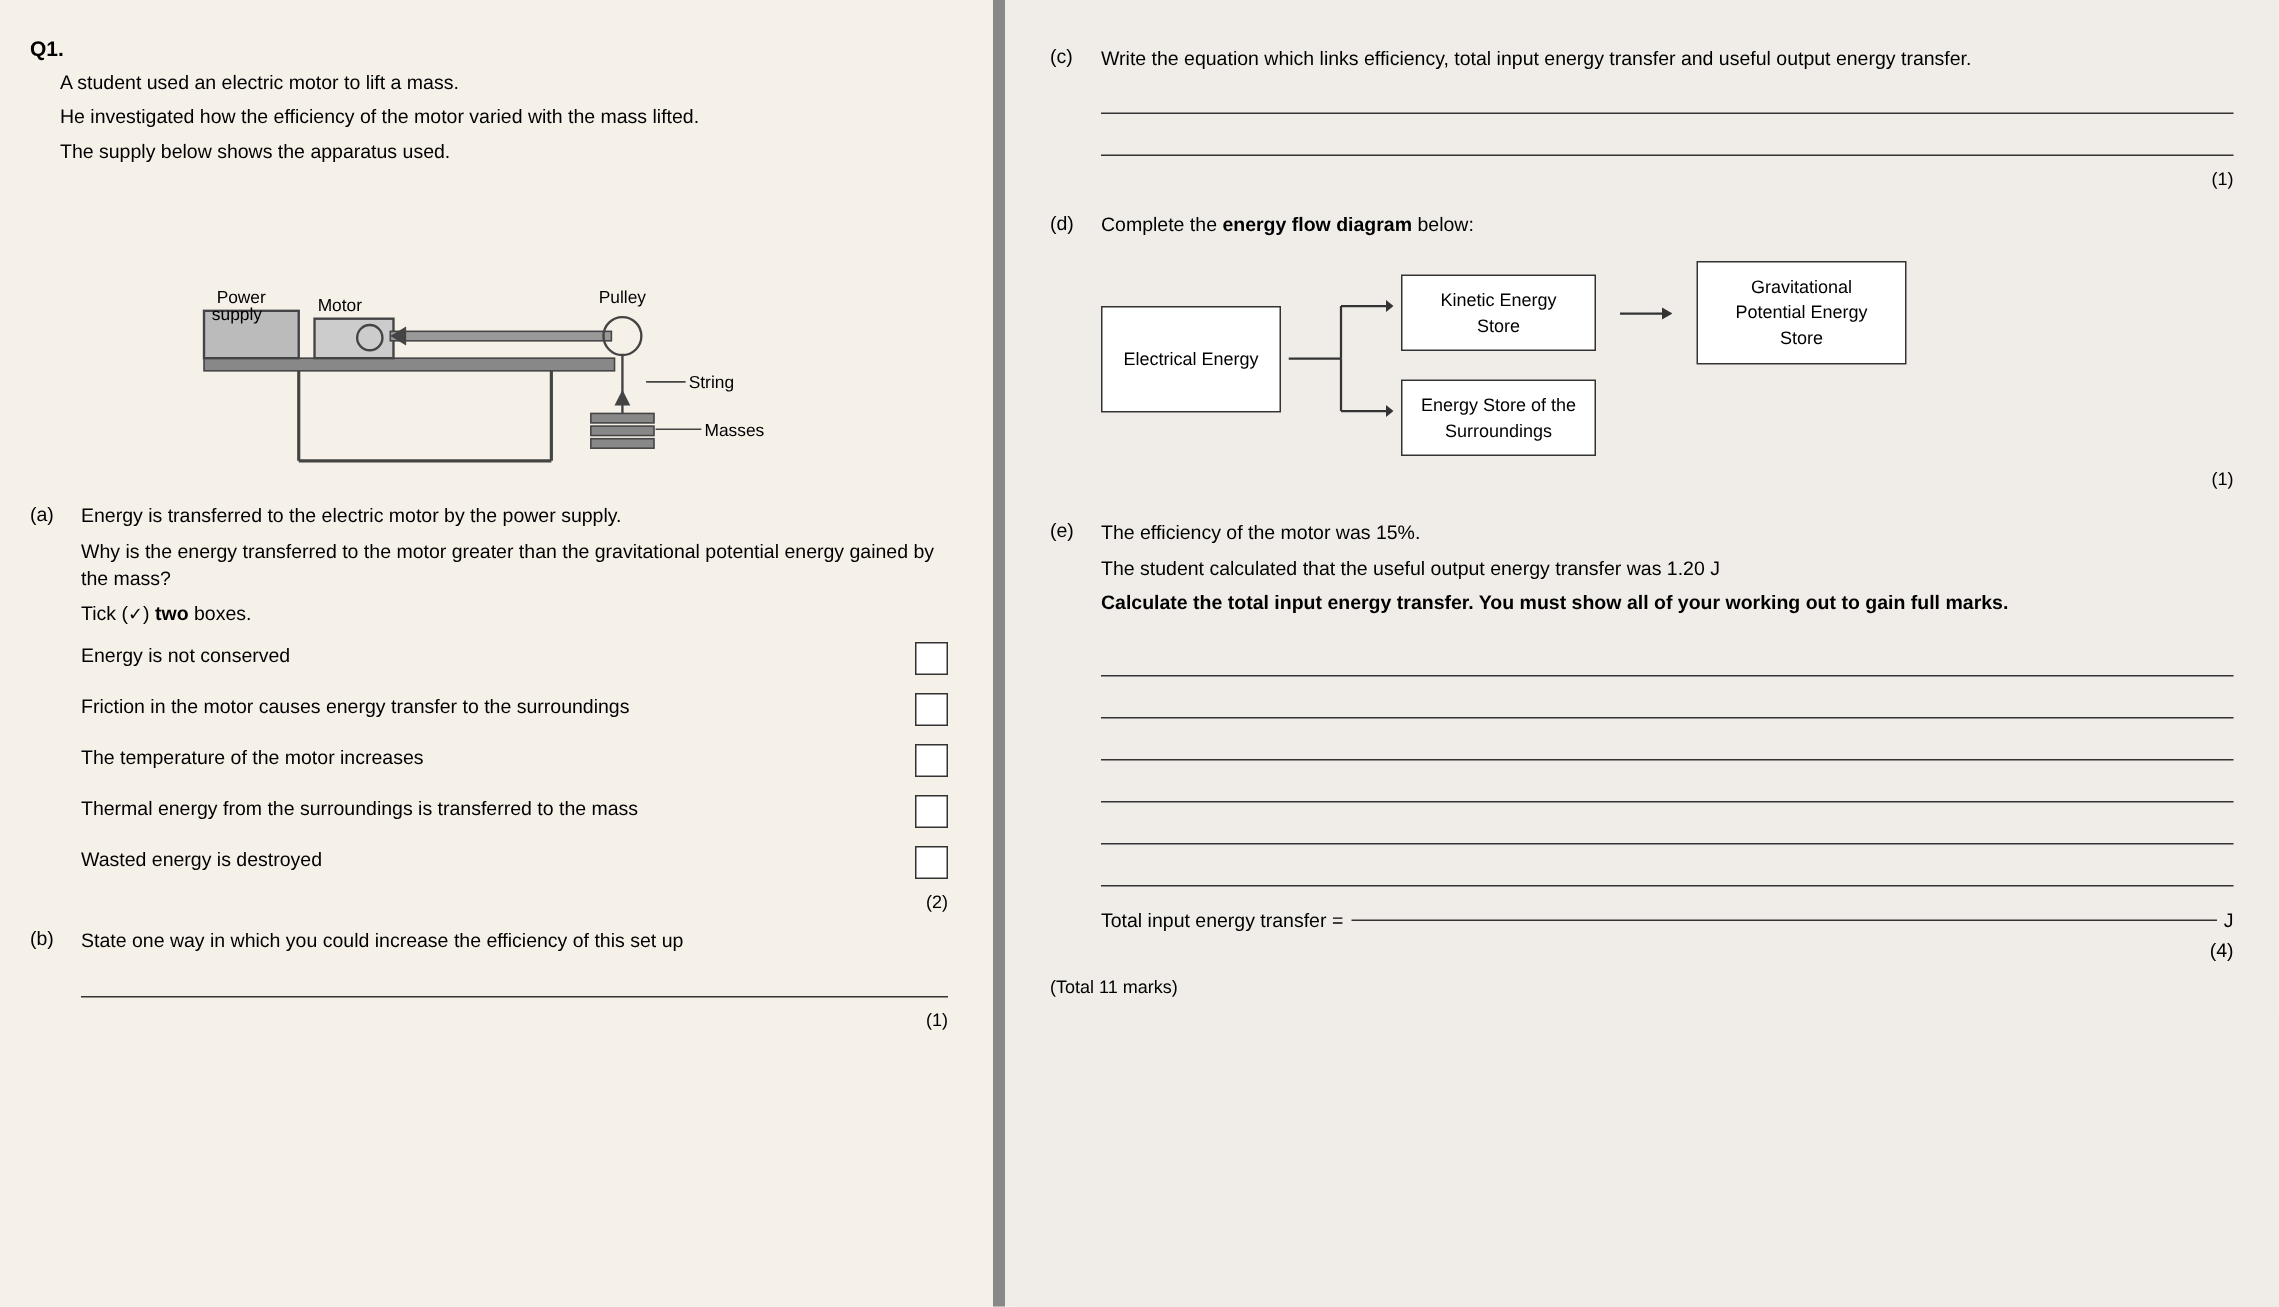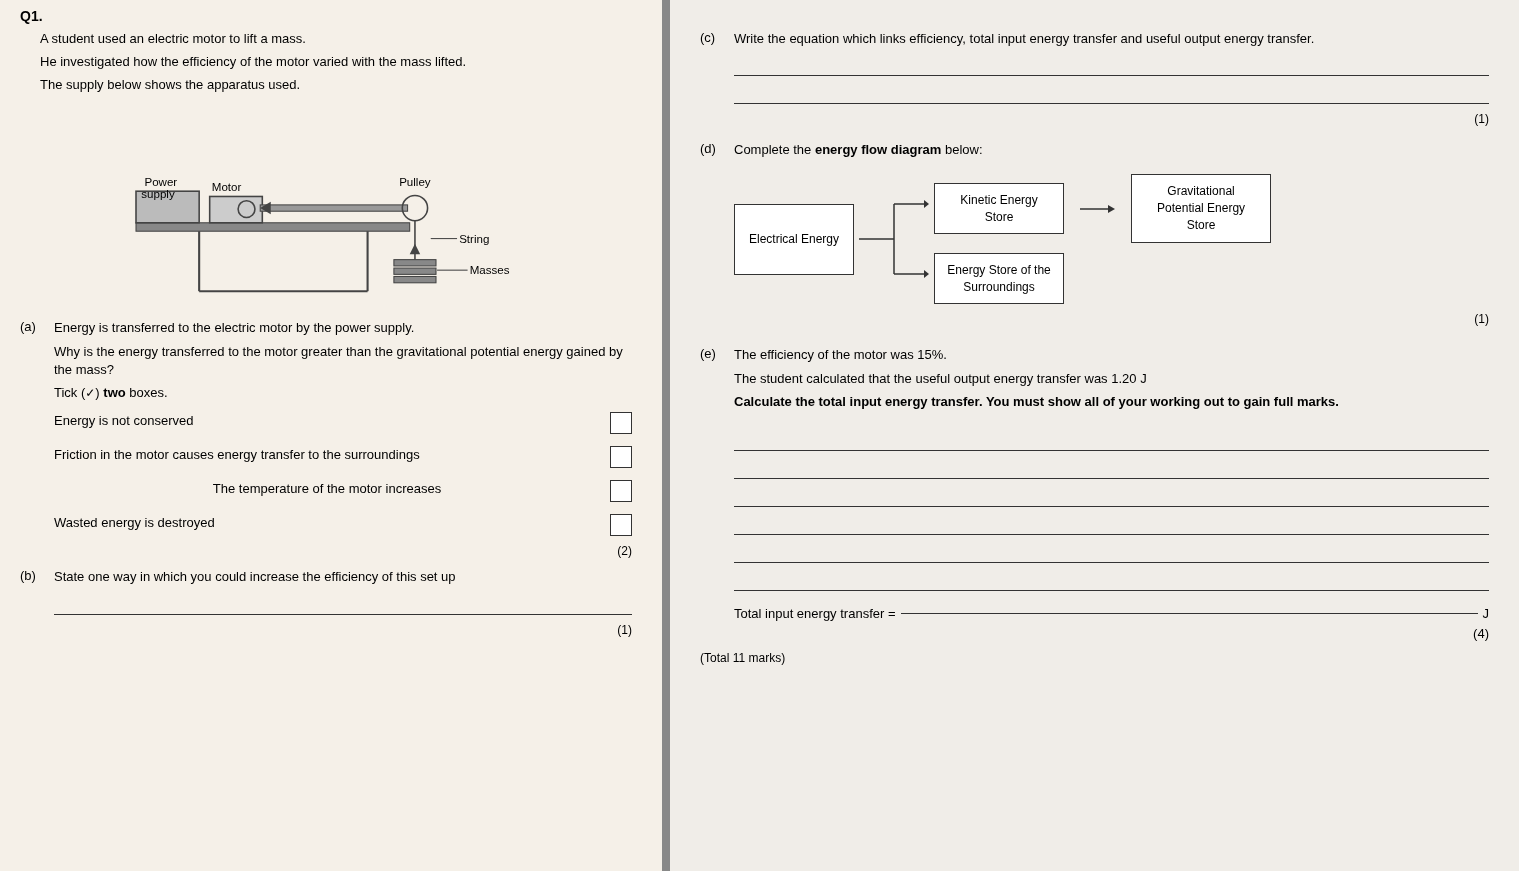--- a/index.html
+++ b/index.html
@@ -14,21 +14,21 @@
     }
     .page-container {
       display: flex;
       width: 1519px;
       min-height: 871px;
       background: #fff;
       position: relative;
     }
     .left-panel {
       width: 670px;
-      padding: 8px 30px 20px 20px;
+      padding: 24px 30px 20px 20px;
       background: #f5f0e8;
       border-right: 8px solid #888;
       position: relative;
     }
     .right-panel {
       flex: 1;
       padding: 20px 30px 20px 30px;
       background: #f0ede8;
       position: relative;
     }
@@ -178,22 +178,26 @@
 
         <div style="margin-top:10px;">
           <div class="checkbox-row">
             <div class="text-part">Energy is not conserved</div>
             <div class="box-part"></div>
           </div>
           <div class="checkbox-row" style="margin-top:12px;">
             <div class="text-part">Friction in the motor causes energy transfer to the surroundings</div>
             <div class="box-part"></div>
           </div>
-          <div class="checkbox-row" style="margin-top:12px;text-align:center;">
+          <div class="checkbox-row" style="margin-top:12px;">
             <div class="text-part">The temperature of the motor increases</div>
+            <div class="box-part"></div>
+          </div>
+          <div class="checkbox-row" style="margin-top:12px;">
+            <div class="text-part">Thermal energy from the surroundings is transferred to the mass</div>
             <div class="box-part"></div>
           </div>
           <div class="checkbox-row" style="margin-top:12px;gap:40px;">
             <div class="text-part">Wasted energy is destroyed</div>
             <div class="box-part"></div>
           </div>
         </div>
 
         <div class="marks-inline" style="text-align:right; margin-top:8px;">(2)</div>
       </div>

